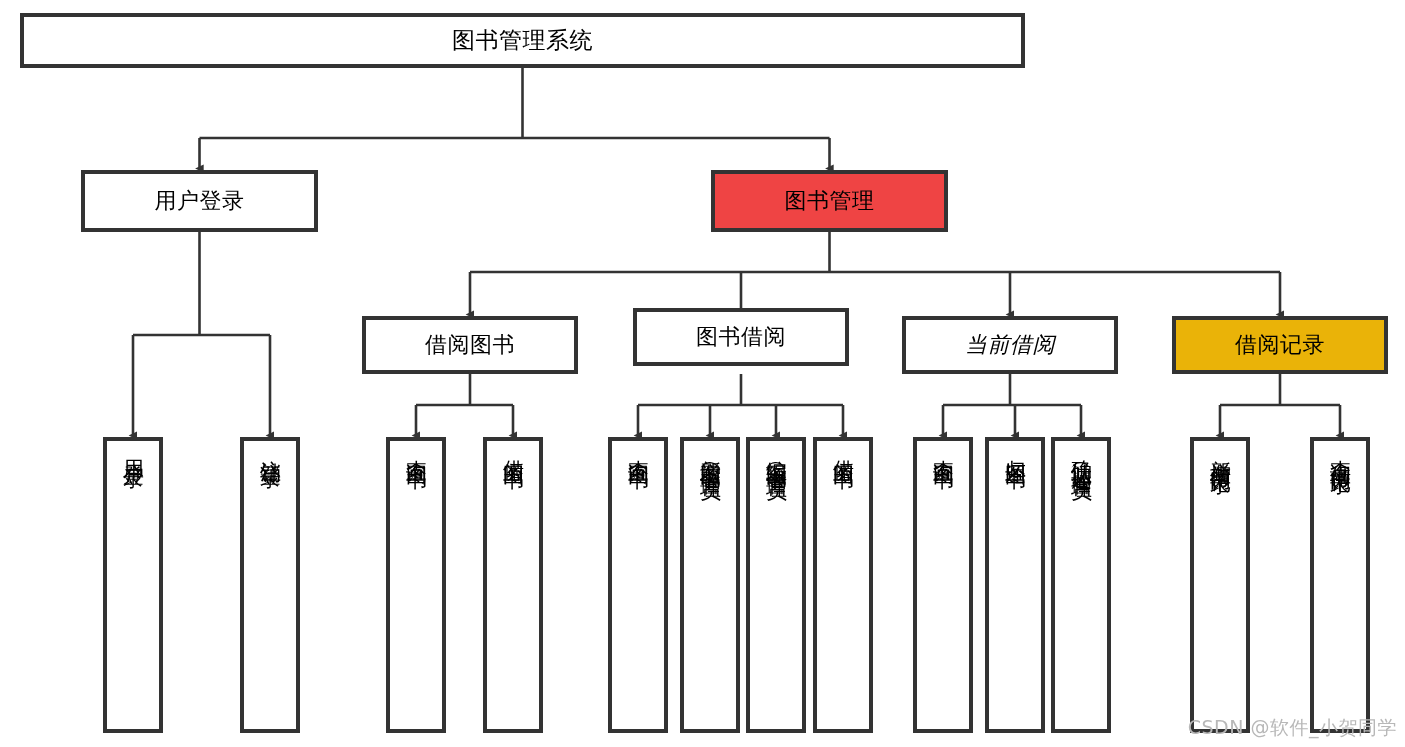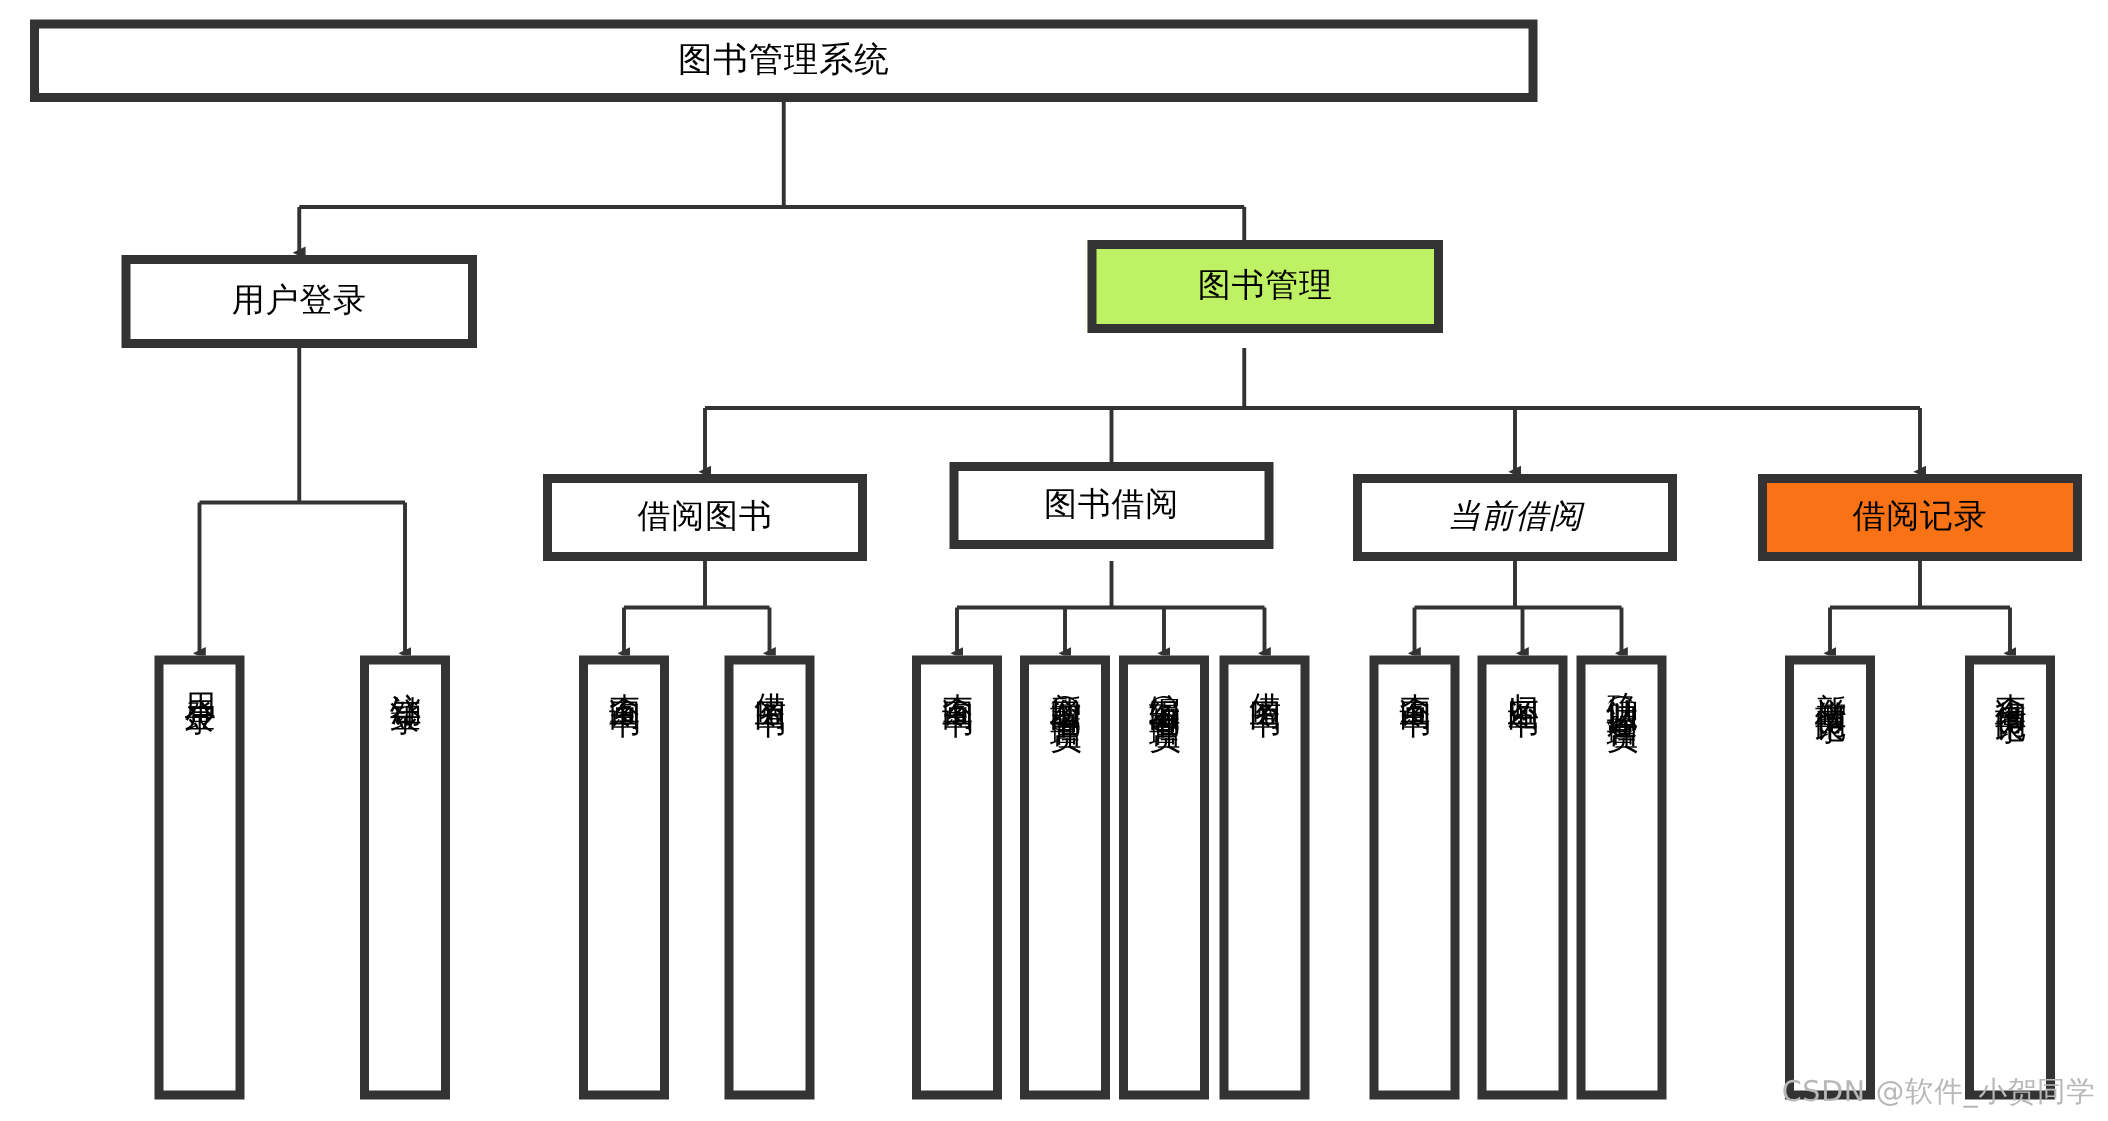--- a/index.html
+++ b/index.html
@@ -23,21 +23,21 @@
     left: 0;
     top: 0;
     width: 1405px;
     height: 747px;
     pointer-events: none;
   }
   .node {
     position: absolute;
     box-sizing: border-box;
     background: #ffffff;
-    border: 6px solid #3b82f6;
+    border: 4px solid #3b82f6;
     display: flex;
     align-items: center;
     justify-content: center;
     color: #000000;
     z-index: 2;
   }
   .node-label {
     display: block;
     text-align: center;
     line-height: 1.12;
@@ -127,33 +127,33 @@
       </g>
   </svg>
 
   <div id="nodes-layer">
       <div class="node horiz root" style="left: 20px; top: 13px; width: 1005px; height: 55px; border-color: rgb(51, 51, 51); background: rgb(255, 255, 255);">
         <span class="node-label">图书管理系统</span>
       </div>
       <div class="node horiz" style="left: 81px; top: 170px; width: 237px; height: 62px; border-color: rgb(51, 51, 51); background: rgb(255, 255, 255);">
         <span class="node-label">用户登录</span>
       </div>
-      <div class="node horiz" style="left: 711px; top: 160px; width: 237px; height: 62px; border-color: rgb(51, 51, 51); background: #bef264; margin-left: 14px;">
+      <div class="node horiz" style="left: 711px; top: 170px; width: 237px; height: 62px; border-color: rgb(51, 51, 51); background: #ef4444;">
         <span class="node-label">图书管理</span>
       </div>
       <div class="node horiz" style="left: 362px; top: 316px; width: 216px; height: 58px; border-color: rgb(51, 51, 51); background: rgb(255, 255, 255);">
         <span class="node-label">借阅图书</span>
       </div>
       <div class="node horiz" style="left: 633px; top: 308px; width: 216px; height: 58px; border-color: rgb(51, 51, 51); background: rgb(255, 255, 255);">
         <span class="node-label">图书借阅</span>
       </div>
       <div class="node horiz" style="left: 902px; top: 316px; width: 216px; height: 58px; border-color: rgb(51, 51, 51); background: rgb(255, 255, 255); font-style: italic;">
         <span class="node-label">当前借阅</span>
       </div>
-      <div class="node horiz" style="left: 1172px; top: 316px; width: 216px; height: 58px; border-color: rgb(51, 51, 51); background: #f97316;">
+      <div class="node horiz" style="left: 1172px; top: 316px; width: 216px; height: 58px; border-color: rgb(51, 51, 51); background: #eab308;">
         <span class="node-label">借阅记录</span>
       </div>
       <div class="node vert" style="left: 103px; top: 437px; width: 60px; height: 296px; border-color: rgb(51, 51, 51); background: rgb(255, 255, 255);">
         <span class="node-label">用户登录</span>
       </div>
       <div class="node vert" style="left: 240px; top: 437px; width: 60px; height: 296px; border-color: rgb(51, 51, 51); background: rgb(255, 255, 255);">
         <span class="node-label">注销登录</span>
       </div>
       <div class="node vert" style="left: 386px; top: 437px; width: 60px; height: 296px; border-color: rgb(51, 51, 51); background: rgb(255, 255, 255);">
         <span class="node-label">查询图书</span>

